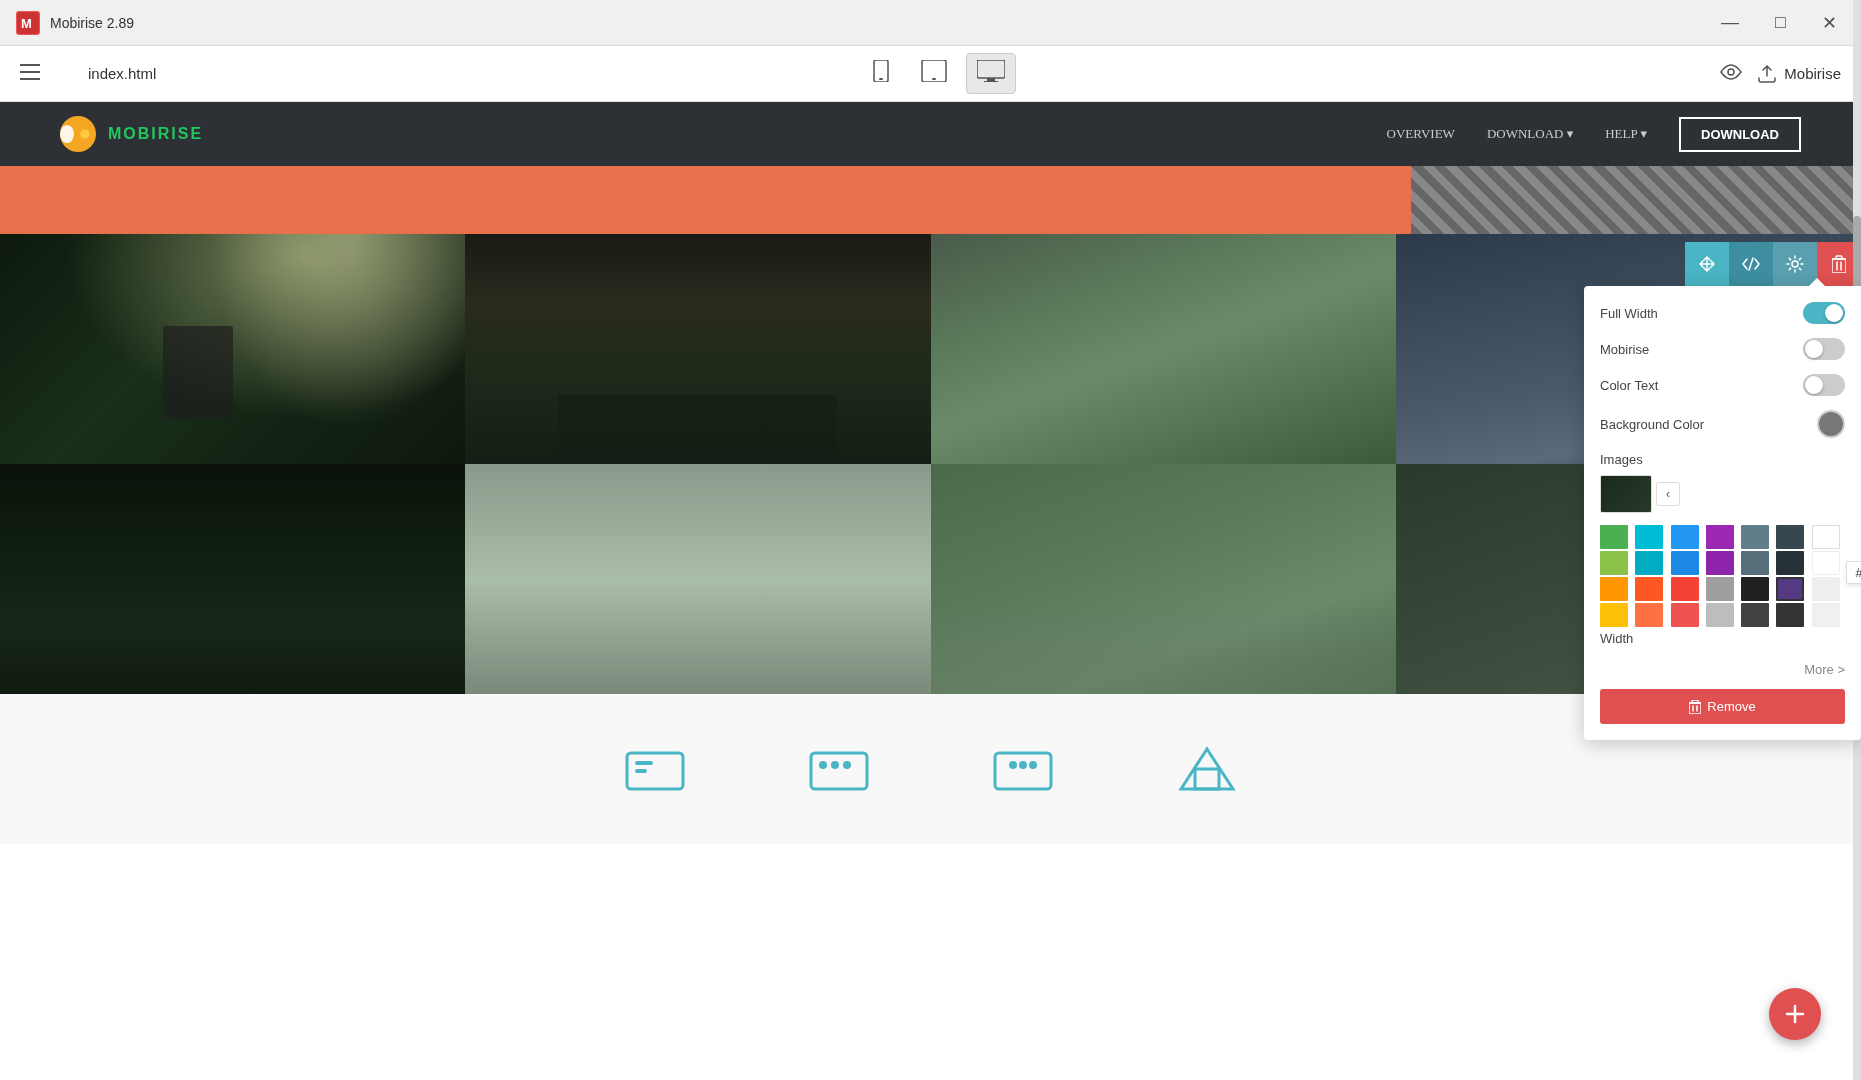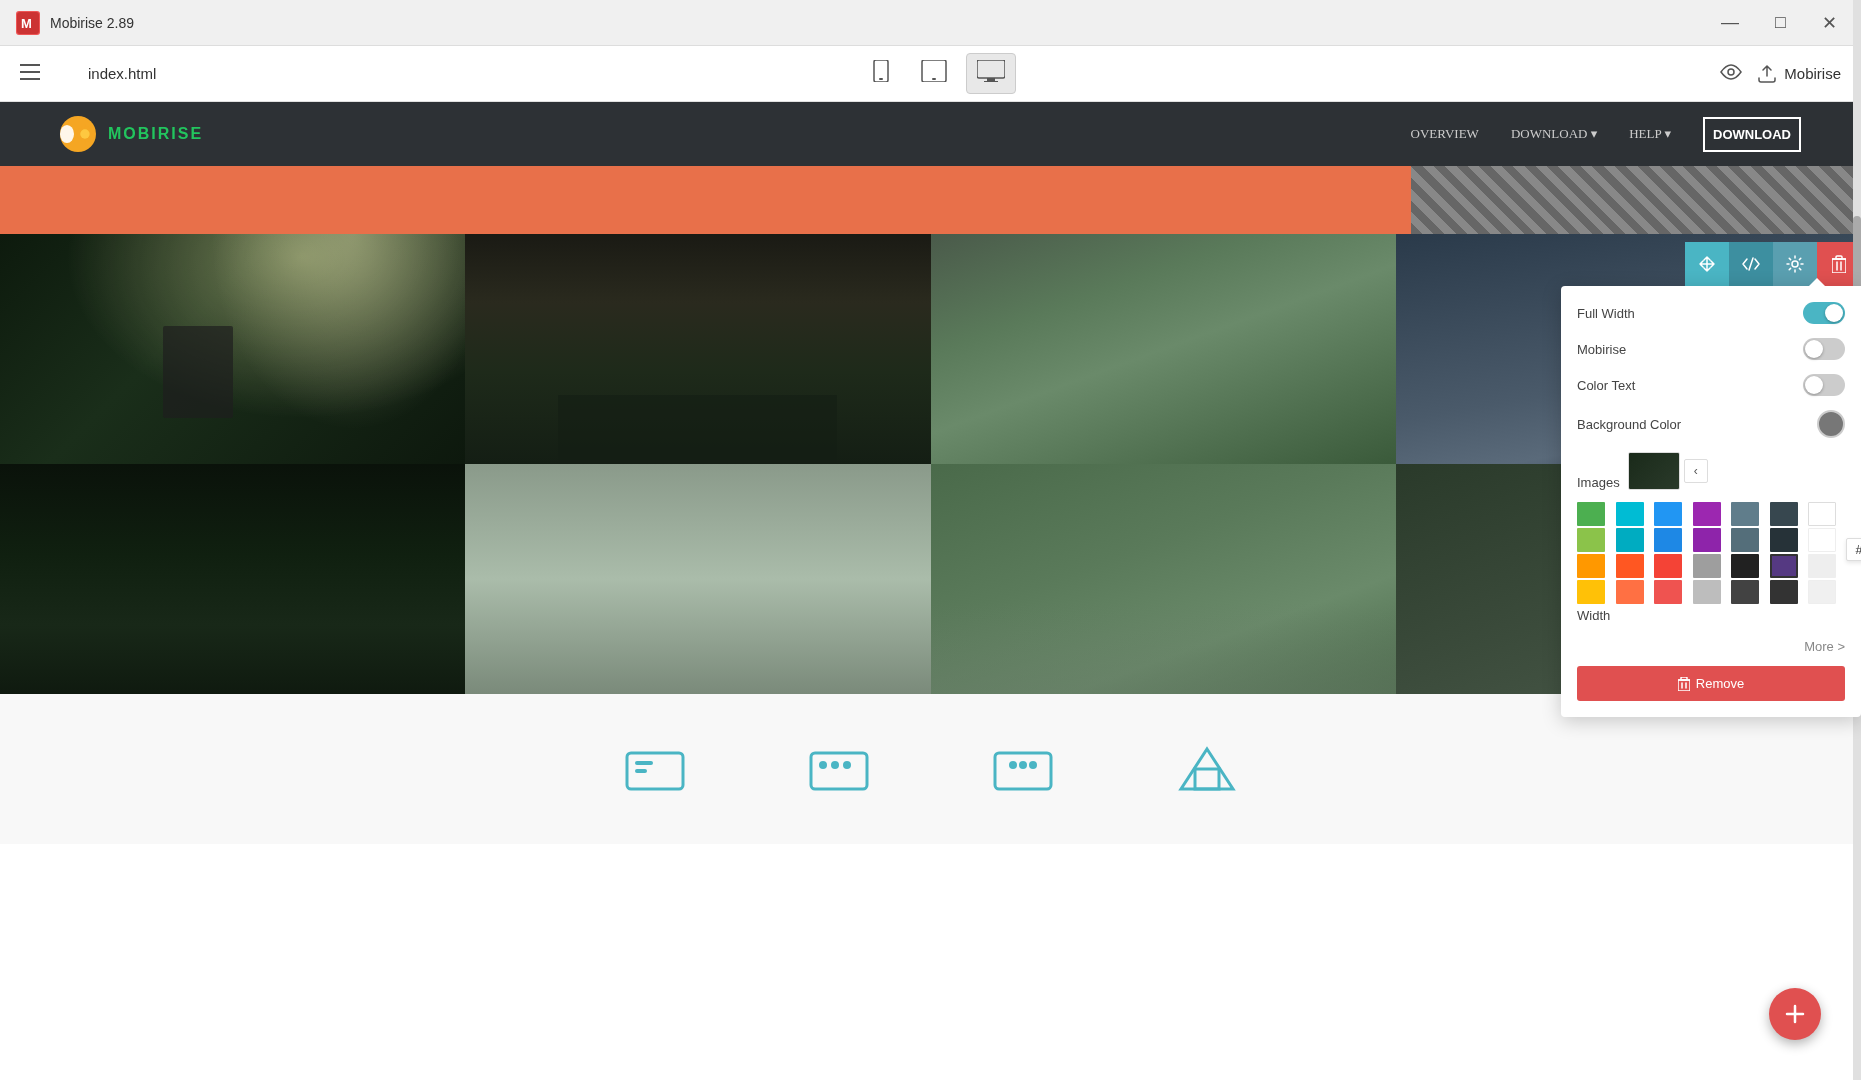--- a/index.html
+++ b/index.html
@@ -54,21 +54,21 @@
     .site-logo-icon {
       width: 36px; height: 36px; background: #f5a623; border-radius: 50%;
       display: flex; align-items: center; justify-content: center;
     }
     .site-logo-icon::before { content: ''; width: 18px; height: 18px; background: #fff; border-radius: 50%; display: block; opacity: 0.9; }
     .site-logo-text { color: #22c55e; font-size: 16px; font-weight: 600; letter-spacing: 2px; }
     .site-nav { display: flex; align-items: center; gap: 32px; }
     .site-nav-link { color: #ccc; font-size: 13px; text-decoration: none; cursor: pointer; font-family: Liberation Serif, serif; }
     .site-nav-btn {
       border: 2px solid white; color: white; background: none;
-      padding: 8px 8px; font-size: 13px; cursor: pointer; font-weight: 600;
+      padding: 8px 20px; font-size: 13px; cursor: pointer; font-weight: 600;
     }
 
     
     .orange-section { background: #e8704a; height: 68px; }
 
     
     .gallery-section { position: relative; }
     .gallery-grid { display: grid; grid-template-columns: repeat(4, 1fr); grid-template-rows: repeat(2, 230px); }
     .gallery-cell { overflow: hidden; position: relative; }
 
@@ -100,21 +100,21 @@
       font-size: 16px; color: white;
     }
     .block-tool-btn.arrows { background: #4ab5c4; }
     .block-tool-btn.code { background: #3d8fa0; }
     .block-tool-btn.gear { background: #5a9fb0; }
     .block-tool-btn.trash { background: #e05050; }
 
     
     .settings-panel {
       position: absolute; top: 52px; right: 0;
-      width: 300px; background: white;
+      width: 277px; background: white;
       box-shadow: 0 4px 20px rgba(0,0,0,0.2);
       border-radius: 4px 0 4px 4px;
       padding: 16px;
       z-index: 100;
     }
     .settings-row {
       display: flex; align-items: center; justify-content: space-between;
       margin-bottom: 14px;
     }
     .settings-label { font-size: 13px; color: #444; }
@@ -143,21 +143,21 @@
     
     .color-hex-popup {
       position: absolute; right: 0; top: 0;
       background: white; border: 1px solid #ddd;
       padding: 4px 8px; font-size: 13px; color: #333;
       border-radius: 2px; box-shadow: 0 2px 6px rgba(0,0,0,0.15);
       white-space: nowrap;
     }
     .color-picker-wrapper { position: relative; }
 
-    .images-row { display: flex; align-items: flex-end; gap: 8px; margin-bottom: 12px; }
+    .images-row { display: flex; align-items: flex-start; gap: 8px; margin-bottom: 12px; flex-direction: column; }
     .nav-arrow-btn {
       background: none; border: 1px solid #ddd; width: 24px; height: 24px;
       display: flex; align-items: center; justify-content: center;
       cursor: pointer; color: #555; font-size: 12px; border-radius: 2px;
     }
     .image-label-row { display: flex; align-items: center; gap: 8px; margin-bottom: 16px; }
 
     .more-link { text-align: right; font-size: 13px; color: #888; cursor: pointer; margin-bottom: 12px; }
 
     .remove-btn {

